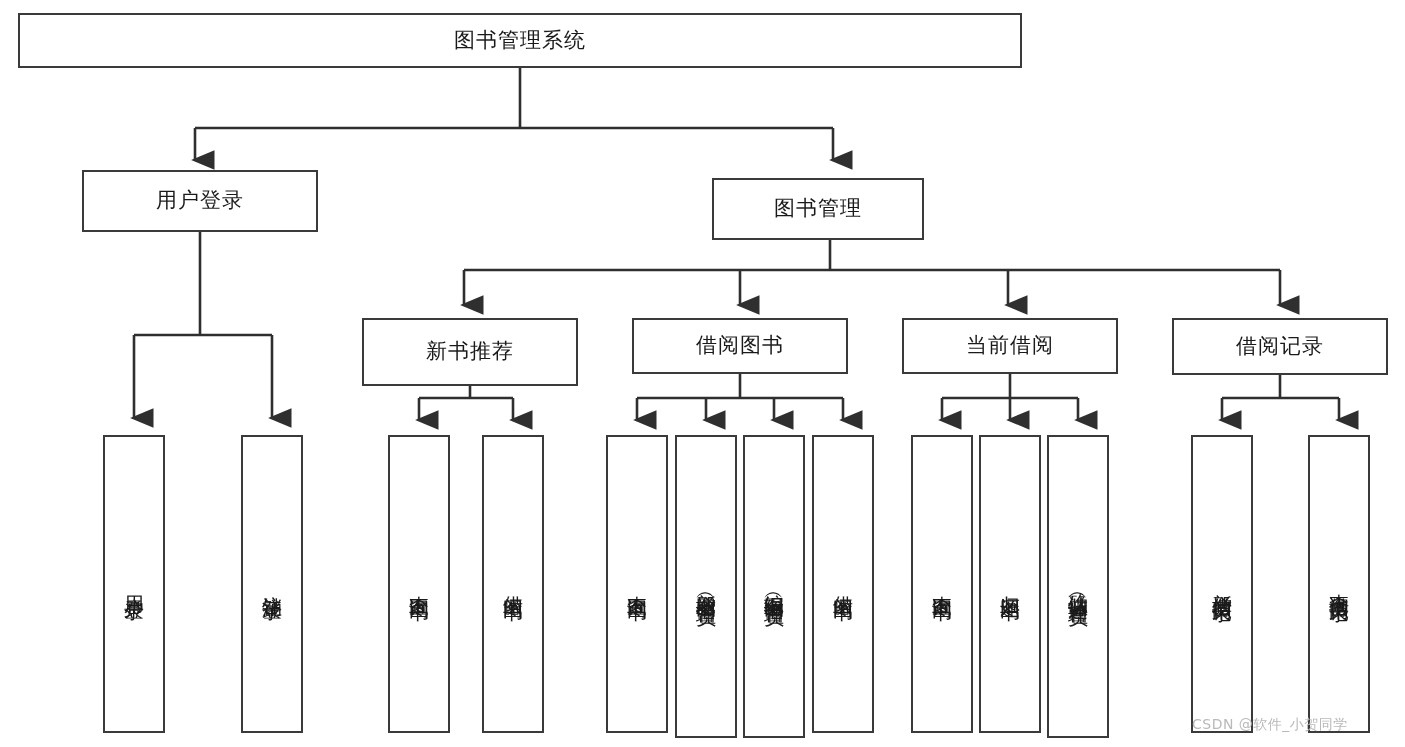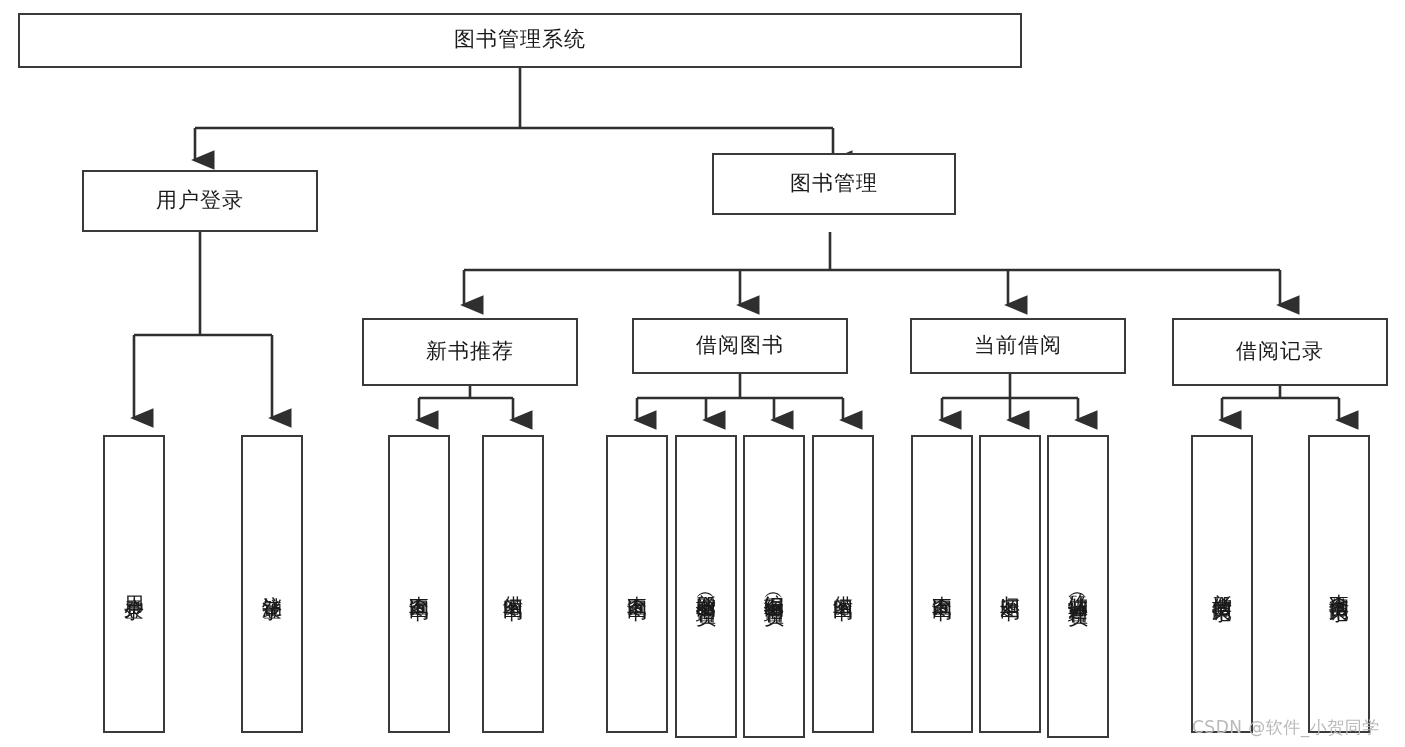--- a/index.html
+++ b/index.html
@@ -50,21 +50,21 @@
     align-items: center;
     justify-content: center;
     white-space: nowrap;
   }
   .node.vert .vlabel {
     writing-mode: vertical-rl;
     text-orientation: upright;
   }
   .watermark {
     position: absolute;
-    font-size: 17px;
+    font-size: 14px;
     color: #b9b9b9;
     letter-spacing: 0.5px;
     white-space: nowrap;
     user-select: none;
   }
 </style>
 </head>
 <body>
 
 <div id="canvas">
@@ -157,41 +157,41 @@
       <path d="M 1222 398 L 1339 398"></path>
       <path d="M 1222 398 L 1222 408"></path>
       <path d="M 1339 398 L 1339 408"></path>
     </g>
     <g stroke="#2f2f2f" stroke-width="2.6" fill="none" marker-end="url(#arrow)">
       <path d="M 1222 408 L 1222 420"></path>
       <path d="M 1339 408 L 1339 420"></path>
     </g>
   </svg>
 
-  <div class="node horiz" style="left:18px; top:13px; width:1004px; height:55px;font-family:Liberation Mono, monospace;">
+  <div class="node horiz" style="left:18px; top:13px; width:1004px; height:55px;">
     <span>图书管理系统</span>
   </div>
 
   <div class="node horiz" style="left:82px; top:170px; width:236px; height:62px;">
     <span>用户登录</span>
   </div>
-  <div class="node horiz" style="left:712px; top:153px; width:244px; height:62px;">
+  <div class="node horiz" style="left:712px; top:178px; width:212px; height:62px;">
     <span>图书管理</span>
   </div>
 
   <div class="node horiz" style="left:362px; top:318px; width:216px; height:68px;">
     <span>新书推荐</span>
   </div>
   <div class="node horiz" style="left:632px; top:318px; width:216px; height:56px;">
     <span>借阅图书</span>
   </div>
-  <div class="node horiz" style="left:902px; top:318px; width:216px; height:56px;margin-left:8px;">
+  <div class="node horiz" style="left:902px; top:318px; width:216px; height:56px;">
     <span>当前借阅</span>
   </div>
-  <div class="node horiz" style="left:1172px; top:318px; width:216px; height:68px;">
+  <div class="node horiz" style="left:1172px; top:318px; width:216px; height:57px;">
     <span>借阅记录</span>
   </div>
 
   <div class="node vert" style="left:103px; top:435px; width:62px; height:298px;">
     <span class="vlabel">用户登录</span>
   </div>
   <div class="node vert" style="left:241px; top:435px; width:62px; height:298px;">
     <span class="vlabel">注销登录</span>
   </div>
 

